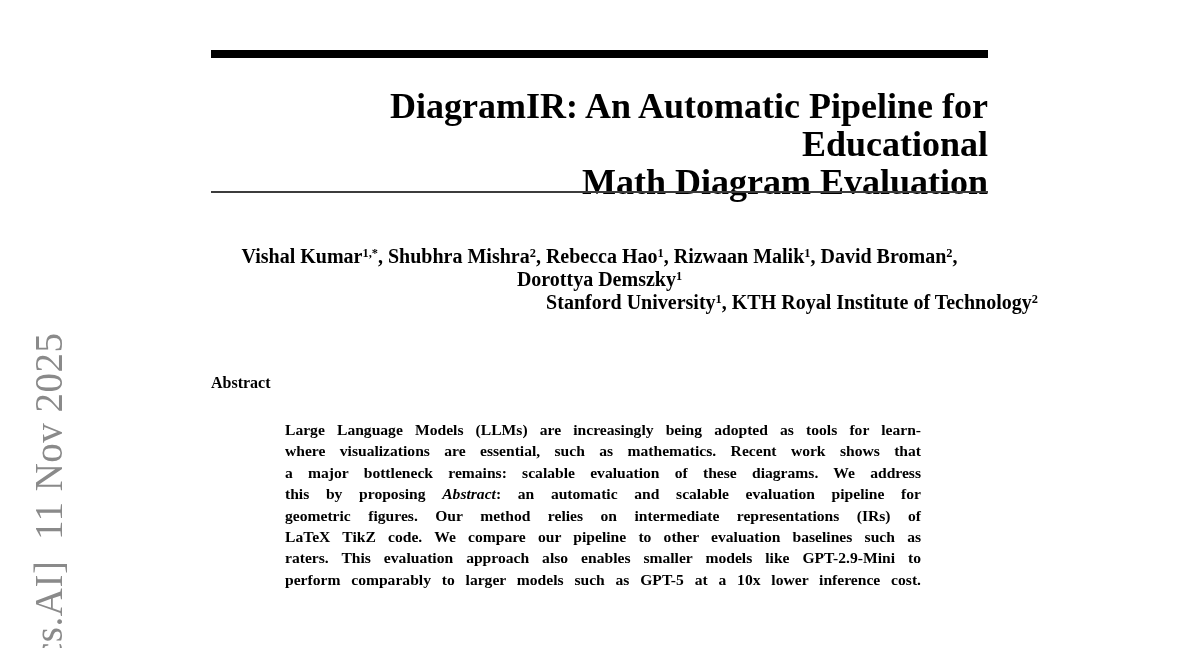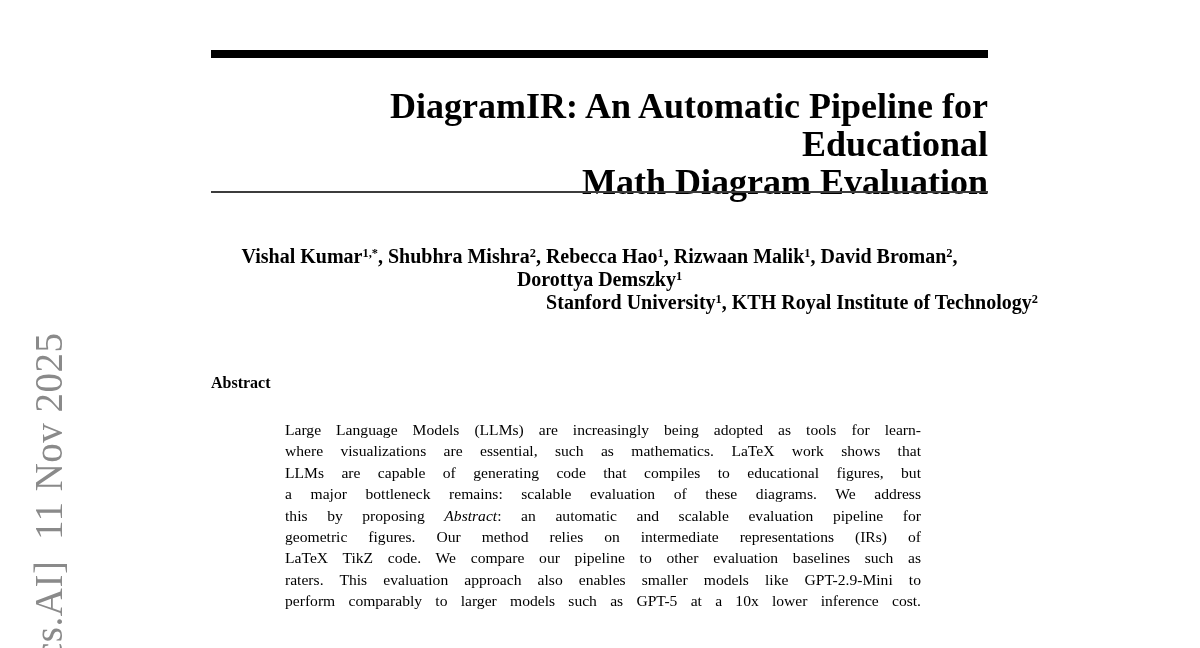--- a/index.html
+++ b/index.html
@@ -103,20 +103,21 @@
     top: 419px;
     width: 636px;
     font-size: 15.6px;
     line-height: 21.4px;
   }
   .abs-line {
     text-align: justify;
     text-align-last: justify;
     white-space: nowrap;
     overflow: visible;
+    font-weight: bold;
   }
   .abs-line i { font-style: italic; }
 </style>
 </head>
 <body>
 
 <div class="page">
 
   <div class="watermark">cs.AI]  11 Nov 2025</div>
 
@@ -132,22 +133,21 @@
   <div class="authors">
     <div class="author-line">Vishal Kumar<sup>1,*</sup>, Shubhra Mishra<sup>2</sup>, Rebecca Hao<sup>1</sup>, Rizwaan Malik<sup>1</sup>, David Broman<sup>2</sup>,</div>
     <div class="author-line">Dorottya Demszky<sup>1</sup></div>
     <div class="affiliation-line">Stanford University<sup>1</sup>, KTH Royal Institute of Technology<sup>2</sup></div>
   </div>
 
   <div class="abstract-heading">Abstract</div>
 
   <div class="abstract-body">
       <div class="abs-line">Large Language Models (LLMs) are increasingly being adopted as tools for learn-</div>
-      <div class="abs-line">where visualizations are essential, such as mathematics. LaTeX work shows that</div>
-      <div class="abs-line">LLMs are capable of generating code that compiles to educational figures, but</div>
+      <div class="abs-line">where visualizations are essential, such as mathematics. Recent work shows that</div>
       <div class="abs-line">a major bottleneck remains: scalable evaluation of these diagrams. We address</div>
       <div class="abs-line">this by proposing <i>Abstract</i>: an automatic and scalable evaluation pipeline for</div>
       <div class="abs-line">geometric figures. Our method relies on intermediate representations (IRs) of</div>
       <div class="abs-line">LaTeX TikZ code. We compare our pipeline to other evaluation baselines such as</div>
       <div class="abs-line">raters. This evaluation approach also enables smaller models like GPT-2.9-Mini to</div>
       <div class="abs-line">perform comparably to larger models such as GPT-5 at a 10x lower inference cost.</div>
     </div>
 
 </div>
 

